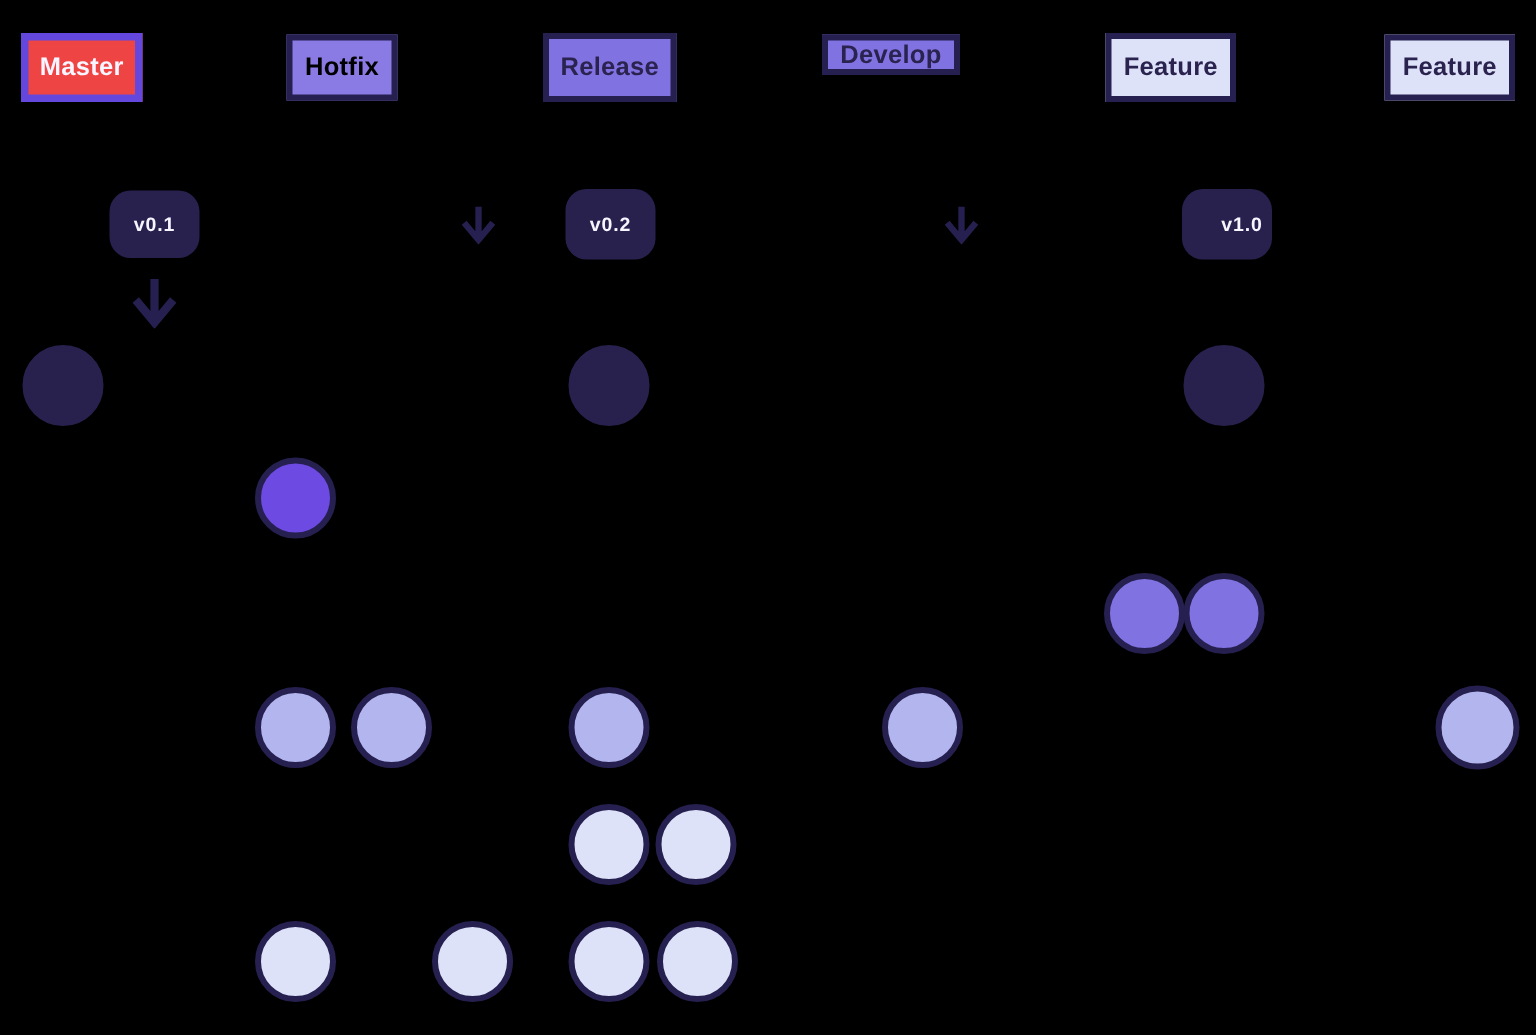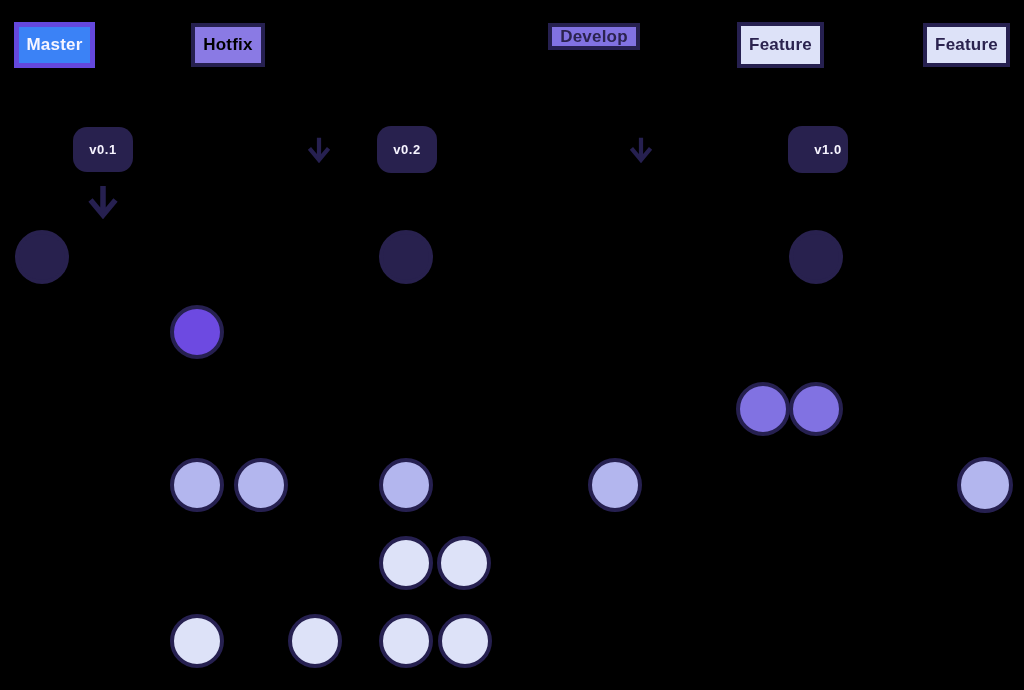--- a/index.html
+++ b/index.html
@@ -47,22 +47,23 @@
     border-radius: 50%;
     border-style: solid;
     border-width: 4px;
   }
 </style>
 </head>
 <body>
 
 <div class="canvas">
 
-<div class="branch-label" style="left: 14px; top: 22px; width: 81px; height: 46px; background: #3b82f6; border-color: rgb(100, 72, 221); border-width: 5px; color: rgb(247, 245, 255);">Master</div>
+<div class="branch-label" style="left: 14px; top: 22px; width: 81px; height: 46px; background: #ef4444; border-color: rgb(100, 72, 221); border-width: 5px; color: rgb(247, 245, 255);">Master</div>
     <div class="branch-label" style="left: 191px; top: 23px; width: 74px; height: 44px; background: rgb(138, 122, 228); border-color: rgb(38, 32, 80); border-width: 4px; color: #000000;">Hotfix</div>
+    <div class="branch-label" style="left: 362px; top: 22px; width: 89px; height: 46px; background: rgb(129, 114, 226); border-color: rgb(38, 32, 80); border-width: 4px; color: rgb(43, 35, 79);">Release</div>
     <div class="branch-label" style="left: 548px; top: 23px; width: 92px; height: 27px; background: rgb(129, 114, 226); border-color: rgb(38, 32, 80); border-width: 4px; color: rgb(43, 35, 79);">Develop</div>
     <div class="branch-label" style="left: 737px; top: 22px; width: 87px; height: 46px; background: rgb(221, 226, 248); border-color: rgb(38, 32, 80); border-width: 4px; color: rgb(43, 35, 79);">Feature</div>
     <div class="branch-label" style="left: 923px; top: 23px; width: 87px; height: 44px; background: rgb(221, 226, 248); border-color: rgb(38, 32, 80); border-width: 4px; color: rgb(43, 35, 79);">Feature</div>
     <div class="version-tag" style="left: 73px; top: 127px; width: 60px; height: 45px; background: rgb(40, 33, 78); color: rgb(247, 245, 255);">v0.1</div>
     <div class="version-tag" style="left: 377px; top: 126px; width: 60px; height: 47px; background: rgb(40, 33, 78); color: rgb(247, 245, 255);">v0.2</div>
     <div class="version-tag" style="left: 788px; top: 126px; width: 60px; height: 47px; background: rgb(40, 33, 78); color: rgb(247, 245, 255); padding-left: 20px;">v1.0</div>
     <div class="arrow" style="left: 87px; top: 185px; width: 32px; height: 34px;">
       <svg width="32" height="34" viewBox="0 0 32 34">
         <path d="M16 1 L16 26 M3.5 15 L16 30 L28.5 15" fill="none" stroke="#262050" stroke-width="5.5" stroke-linecap="butt" stroke-linejoin="miter"></path>
       </svg>

